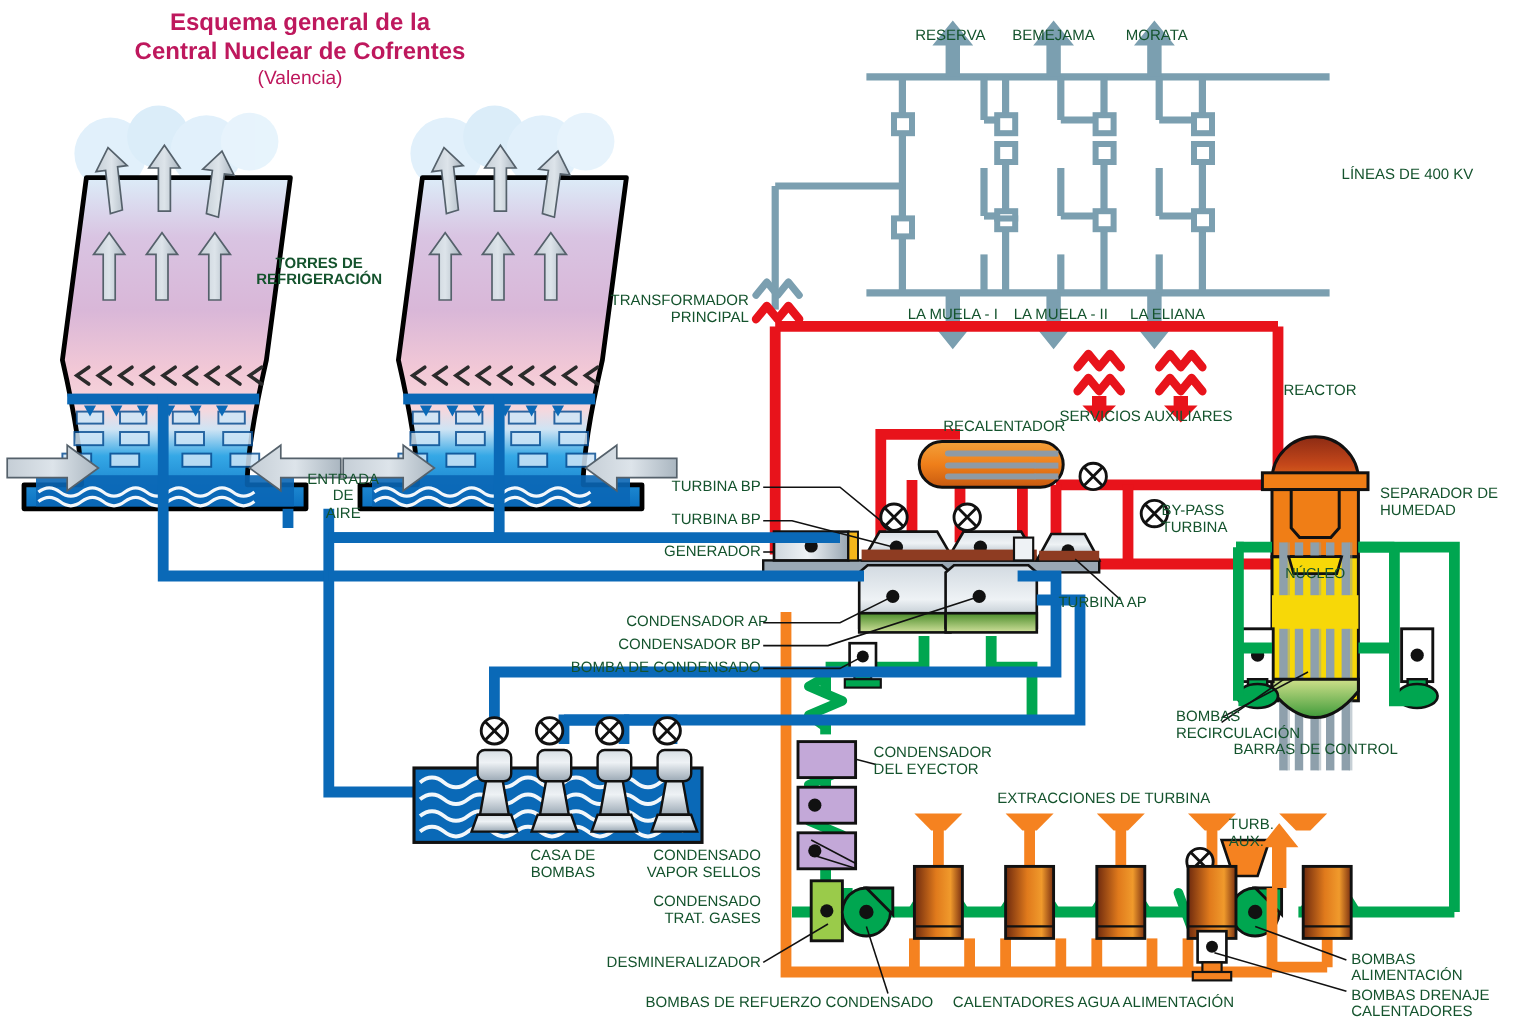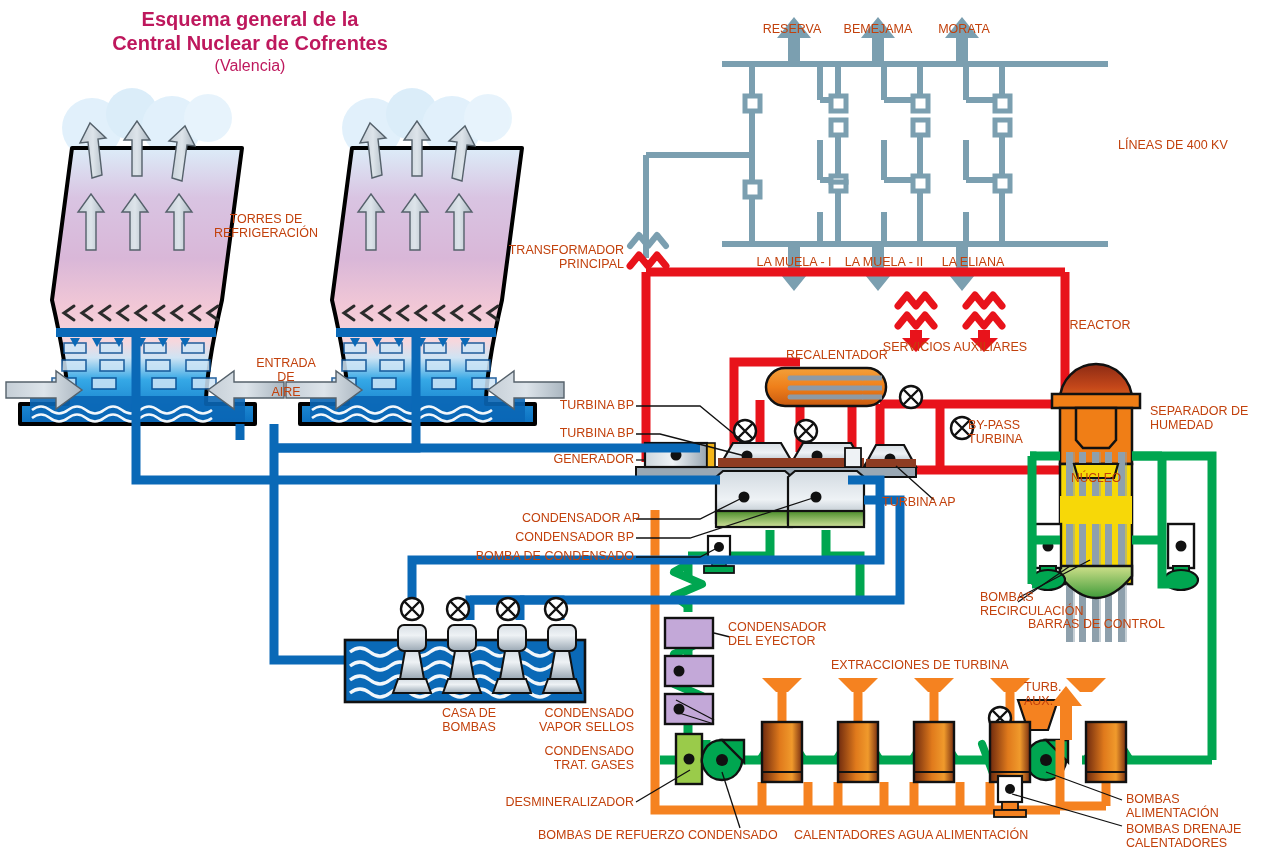--- a/index.html
+++ b/index.html
@@ -1,20 +1,20 @@
 <!DOCTYPE html>
 <html><head>
 <meta charset="utf-8">
 <style>
   html,body{margin:0;padding:0;background:#ffffff;}
   body{font-family:"Liberation Sans", sans-serif;}
   #root{position:relative;width:1262px;height:862px;overflow:hidden;background:#fff;}
   #svgroot{position:absolute;left:0;top:0;}
   .ttl{position:absolute;font-weight:bold;color:#be185d;text-align:center;line-height:1.18;}
-  .lbl{position:absolute;color:#c2410c;font-size:12.5px;line-height:1.15;white-space:pre;}
+  .lbl{position:absolute;color:#14532d;font-size:12.5px;line-height:1.15;white-space:pre;}
   .lbl.c{text-align:center;}
   .lbl.r{text-align:right;}
 </style>
 </head>
 <body>
 
 <div id="root">
 
 <svg id="svgroot" width="1262" height="862" viewBox="0 0 1262 862">
   <defs>
@@ -606,23 +606,23 @@
 
 <div class="ttl" style="left:60px;top:8px;width:380px;font-size:20px;">
   <div>Esquema general de la</div>
   <div>Central Nuclear de Cofrentes</div>
   <div style="font-weight:normal;font-size:16px;margin-top:2px;">(Valencia)</div>
 </div>
 
 <div class="ttl" style="left:10px;top:762px;width:480px;font-size:16.5px;">
 </div>
 
-<div class="lbl c" style="left:206px;top:212px;width:120px;">TORRES DE
+<div class="lbl c" style="left:206px;top:212px;width:120px;font-weight:bold;">TORRES DE
 REFRIGERACIÓN</div>
-<div class="lbl c" style="left:246px;top:356px;width:80px;text-align:center;">ENTRADA
+<div class="lbl c" style="left:246px;top:392px;width:80px;text-align:center;">ENTRADA
 DE
 AIRE</div>
 
 <div class="lbl c" style="left:752px;top:22px;width:80px;">RESERVA</div>
 <div class="lbl c" style="left:832px;top:22px;width:92px;">BEMEJAMA</div>
 <div class="lbl c" style="left:926px;top:22px;width:76px;">MORATA</div>
 <div class="lbl c" style="left:744px;top:255px;width:100px;">LA MUELA - I</div>
 <div class="lbl c" style="left:832px;top:255px;width:104px;">LA MUELA - II</div>
 <div class="lbl c" style="left:930px;top:255px;width:86px;">LA ELIANA</div>
 <div class="lbl" style="left:1118px;top:138px;">LÍNEAS DE 400 KV</div>

